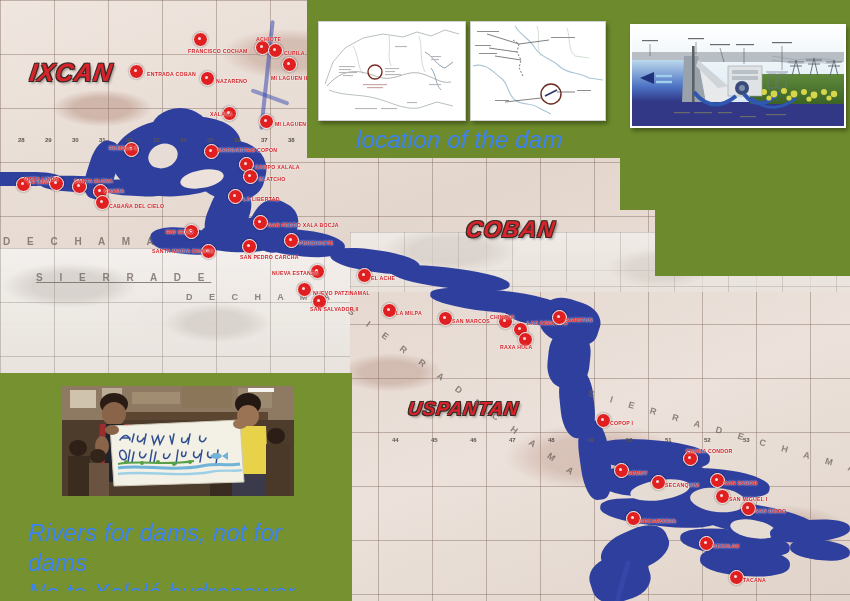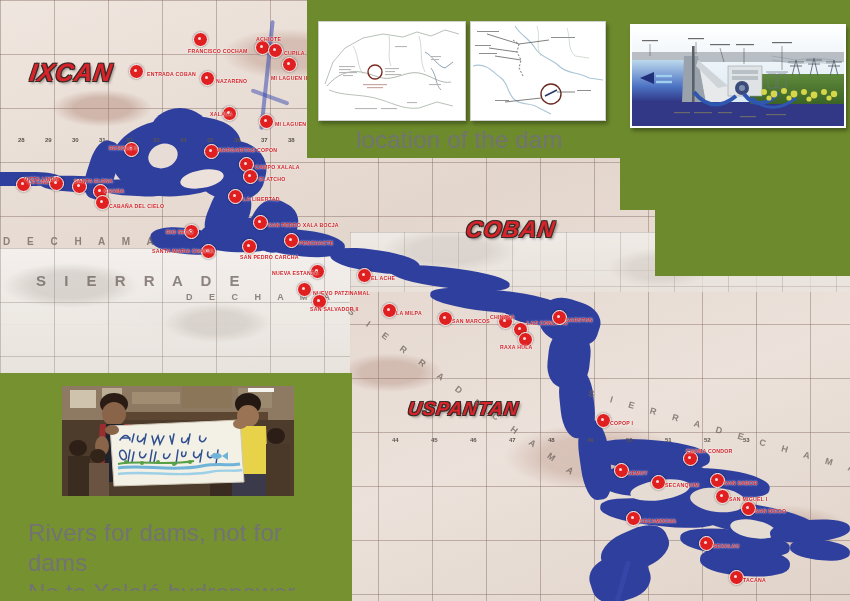--- a/index.html
+++ b/index.html
@@ -42,25 +42,26 @@
       repeating-linear-gradient(to right,  rgba(120,110,100,.32) 0 1px, rgba(0,0,0,0) 1px 54px),
       repeating-linear-gradient(to bottom, rgba(120,110,100,.32) 0 1px, rgba(0,0,0,0) 1px 54px),
       linear-gradient(180deg,#f4f1ee 0%, #e9e4de 100%);
   }
 
   
   .green-panel{position:absolute;background:#6d8b2c;}
   .green-panel.alt{background:#76912f;}
 
   .panel-caption{
-    position:absolute;color:#737373;
+    position:absolute;color:#3b82f6;
     font-size:21px;line-height:26px;
     letter-spacing:.2px;
     font-family:"Liberation Sans", sans-serif;
     white-space:pre-line;
+    font-style:italic;
   }
   .panel-caption.big{font-size:24px;line-height:30px;}
 
   
   .thumb{
     position:absolute;background:#ffffff;
     border:1px solid #cfcfcf;
     box-shadow:2px 3px 4px rgba(0,0,0,.34);
     overflow:hidden;
   }
@@ -174,21 +175,21 @@
 
   <div class="river" style="left:265px;top:20px;width:4px;height:110px;border-radius:3px;transform:rotate(6deg);opacity:.55;"></div>
   <div class="river" style="left:250px;top:95px;width:40px;height:4px;border-radius:3px;transform:rotate(20deg);opacity:.5;"></div>
   <div class="river" style="left:620px;top:560px;width:5px;height:45px;border-radius:3px;transform:rotate(16deg);opacity:.6;"></div>
 
   <div class="region-label" style="left:30px;top:58px;font-size:25px;">IXCAN</div>
   <div class="region-label" style="left:466px;top:216px;font-size:23px;">COBAN</div>
   <div class="region-label" style="left:408px;top:398px;font-size:19px;">USPANTAN</div>
 
   <div class="map-letters" style="left:3px;top:236px;font-size:10px;">D E   C H A M A</div>
-  <div class="map-letters" style="left:36px;top:272px;font-size:15px;">S I E R R A   D E</div>
+  <div class="map-letters" style="left:36px;top:272px;font-size:10px;text-decoration:underline;">S I E R R A   D E</div>
   <div class="map-letters" style="left:186px;top:292px;font-size:9px;">D E   C H A M A</div>
   <div class="map-letters" style="left:352px;top:306px;font-size:9px;transform:rotate(36deg);transform-origin:0 0;">S I E R R A   D E   C H A M A</div>
   <div class="map-letters" style="left:590px;top:388px;font-size:9px;transform:rotate(16deg);transform-origin:0 0;">S I E R R A   D E   C H A M A</div>
 
   <div id="gridTop" style="position:absolute;left:0;top:0;width:850px;height:0;">
       <div class="gridnum" style="left: 18px; top: 137px;">28</div>
       <div class="gridnum" style="left: 45px; top: 137px;">29</div>
       <div class="gridnum" style="left: 72px; top: 137px;">30</div>
       <div class="gridnum" style="left: 99px; top: 137px;">31</div>
       <div class="gridnum" style="left: 126px; top: 137px;">32</div>

